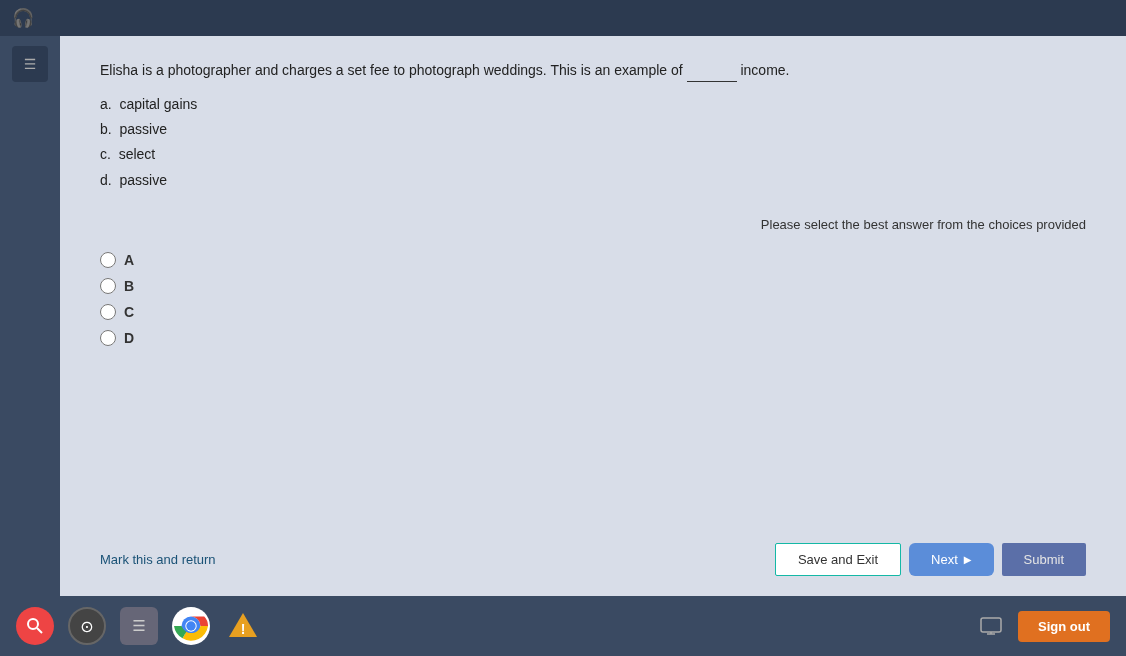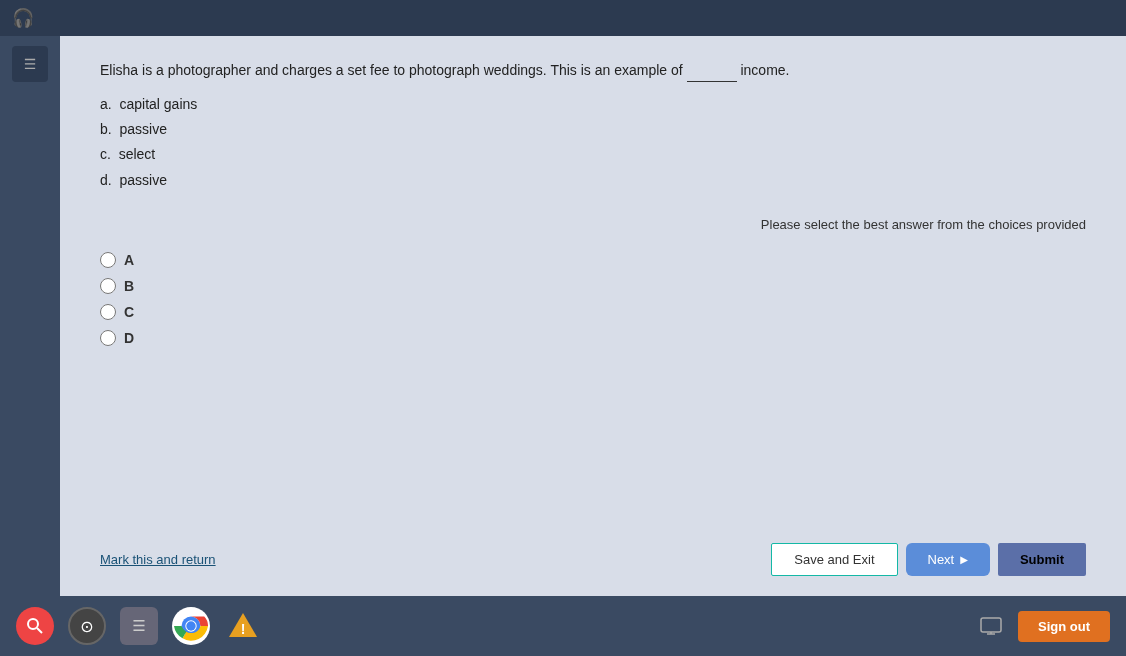--- a/index.html
+++ b/index.html
@@ -124,21 +124,20 @@
       align-items: center;
       justify-content: space-between;
       padding: 14px 0 0 0;
       margin-top: 20px;
       border-top: none;
     }
 
     .mark-link {
       font-size: 13px;
       color: #1a5276;
-      text-decoration: underline;
       cursor: pointer;
     }
 
     .btn-group {
       display: flex;
       gap: 8px;
     }
 
     .btn-save {
       background: white;
@@ -165,26 +164,25 @@
     }
 
     .btn-next::after {
       content: '▶';
       font-size: 10px;
     }
 
     .btn-submit {
       background: #5b6fa8;
       border: none;
-      color: #000000;
+      color: #e5e5e5;
       padding: 8px 22px;
       font-size: 13px;
       cursor: pointer;
       border-radius: 2px;
-      font-weight: bold;
     }
 
     .taskbar {
       width: 100%;
       height: 60px;
       background: #3a4a62;
       display: flex;
       align-items: center;
       justify-content: space-between;
       padding: 0 16px;

